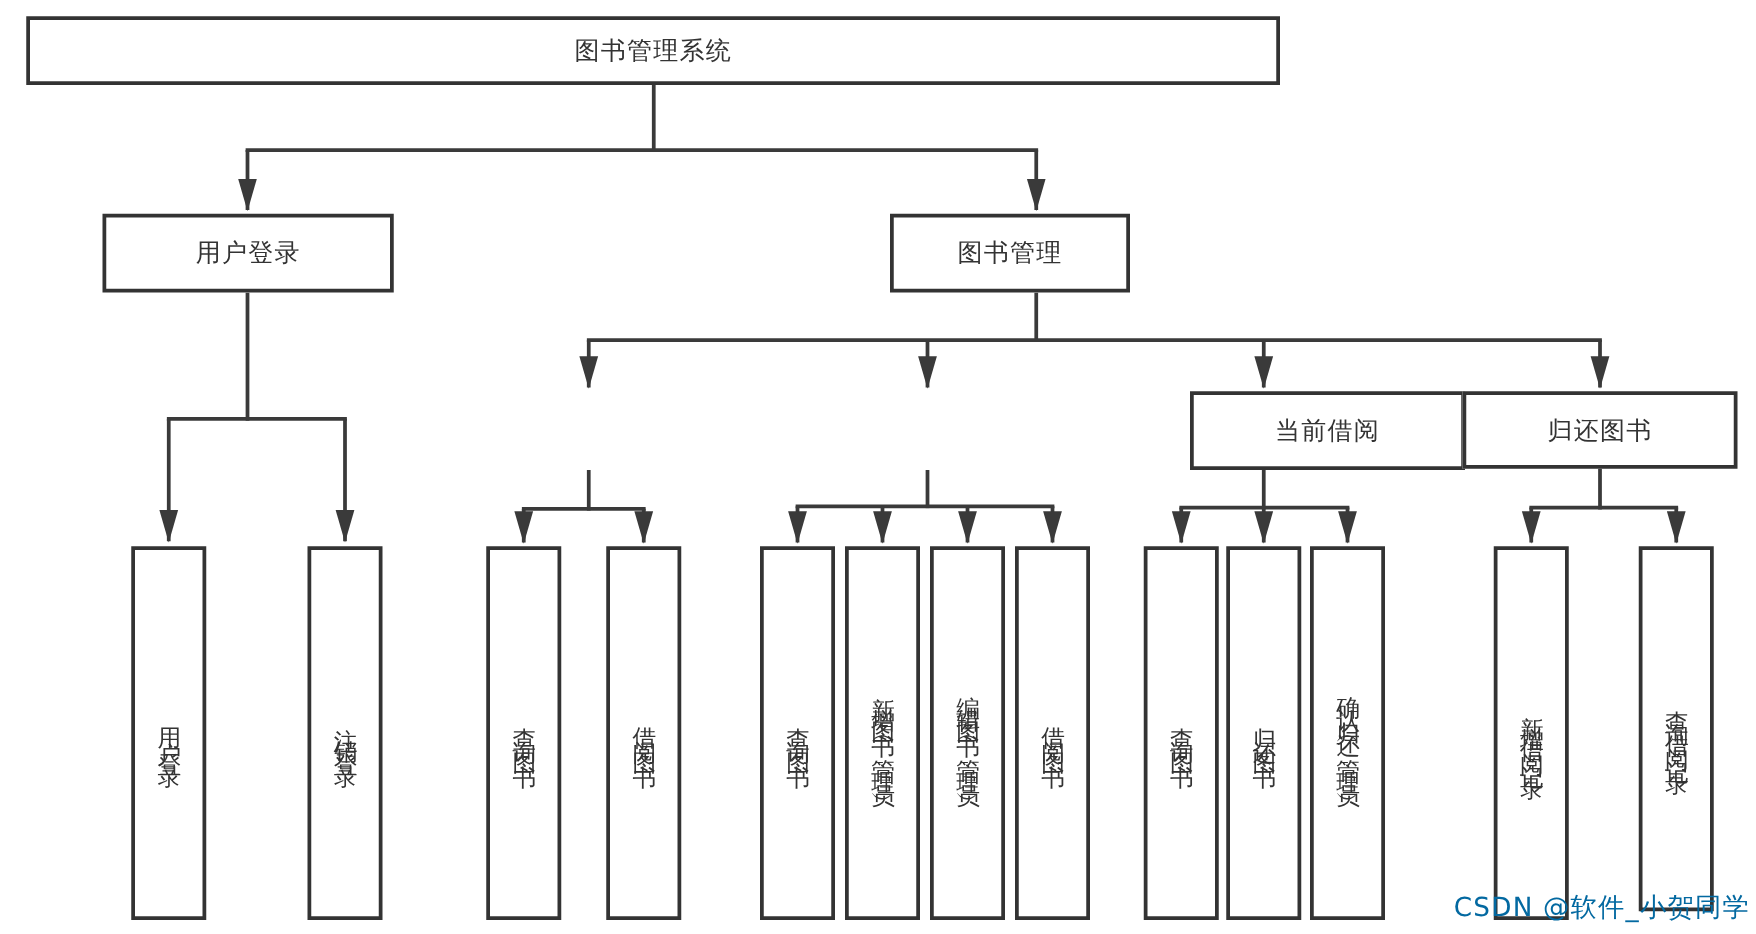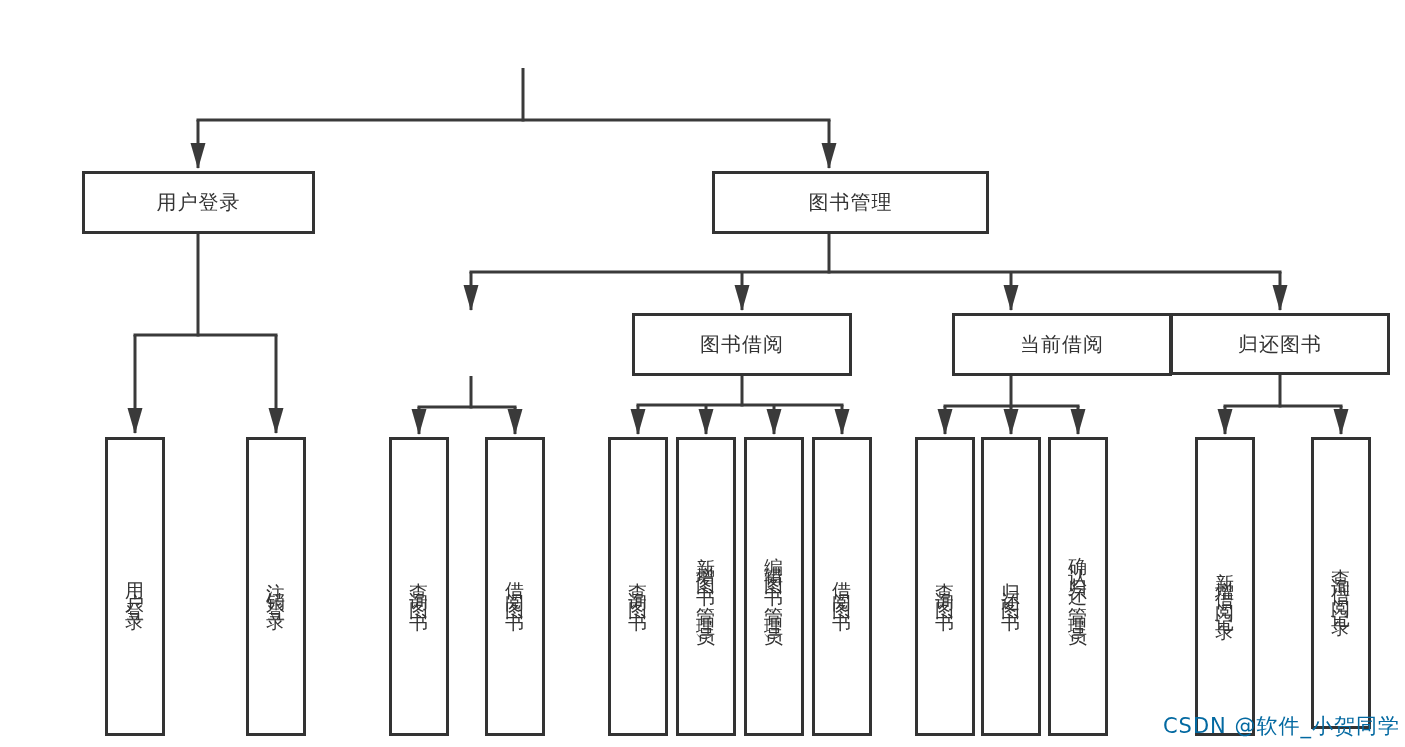--- a/index.html
+++ b/index.html
@@ -72,31 +72,31 @@
     <path d="M945 406 V434" marker-end="url(#arrow)"></path>
     <path d="M1011 406 V434" marker-end="url(#arrow)"></path>
     <path d="M1078 406 V434" marker-end="url(#arrow)"></path>
 
     <path d="M1280 374 V407.5"></path>
     <path d="M1223.5 406 H1342.5"></path>
     <path d="M1225 406 V434" marker-end="url(#arrow)"></path>
     <path d="M1341 406 V434" marker-end="url(#arrow)"></path>
   </svg>
 
+  <div class="node h" style="left:21px;top:13px;width:1003px;height:55px">
+    <span>图书管理系统</span>
+  </div>
 
   <div class="node h" style="left:82px;top:171px;width:233px;height:63px">
     <span>用户登录</span>
   </div>
-  <div class="node h" style="left:712px;top:171px;width:277px;height:63px">
+  <div class="node h" style="left:712px;top:171px;width:192px;height:63px">
     <span>图书管理</span>
   </div>
 
-  <div class="node h" style="left:632px;top:313px;width:220px;height:63px">
-    <span>图书借阅</span>
-  </div>
   <div class="node h" style="left:952px;top:313px;width:220px;height:63px">
     <span>当前借阅</span>
   </div>
   <div class="node h" style="left:1170px;top:313px;width:220px;height:62px">
     <span>归还图书</span>
   </div>
 
   <div class="node v" style="left:105px;top:437px">
     <span class="vtext">用户登录</span>
   </div>

